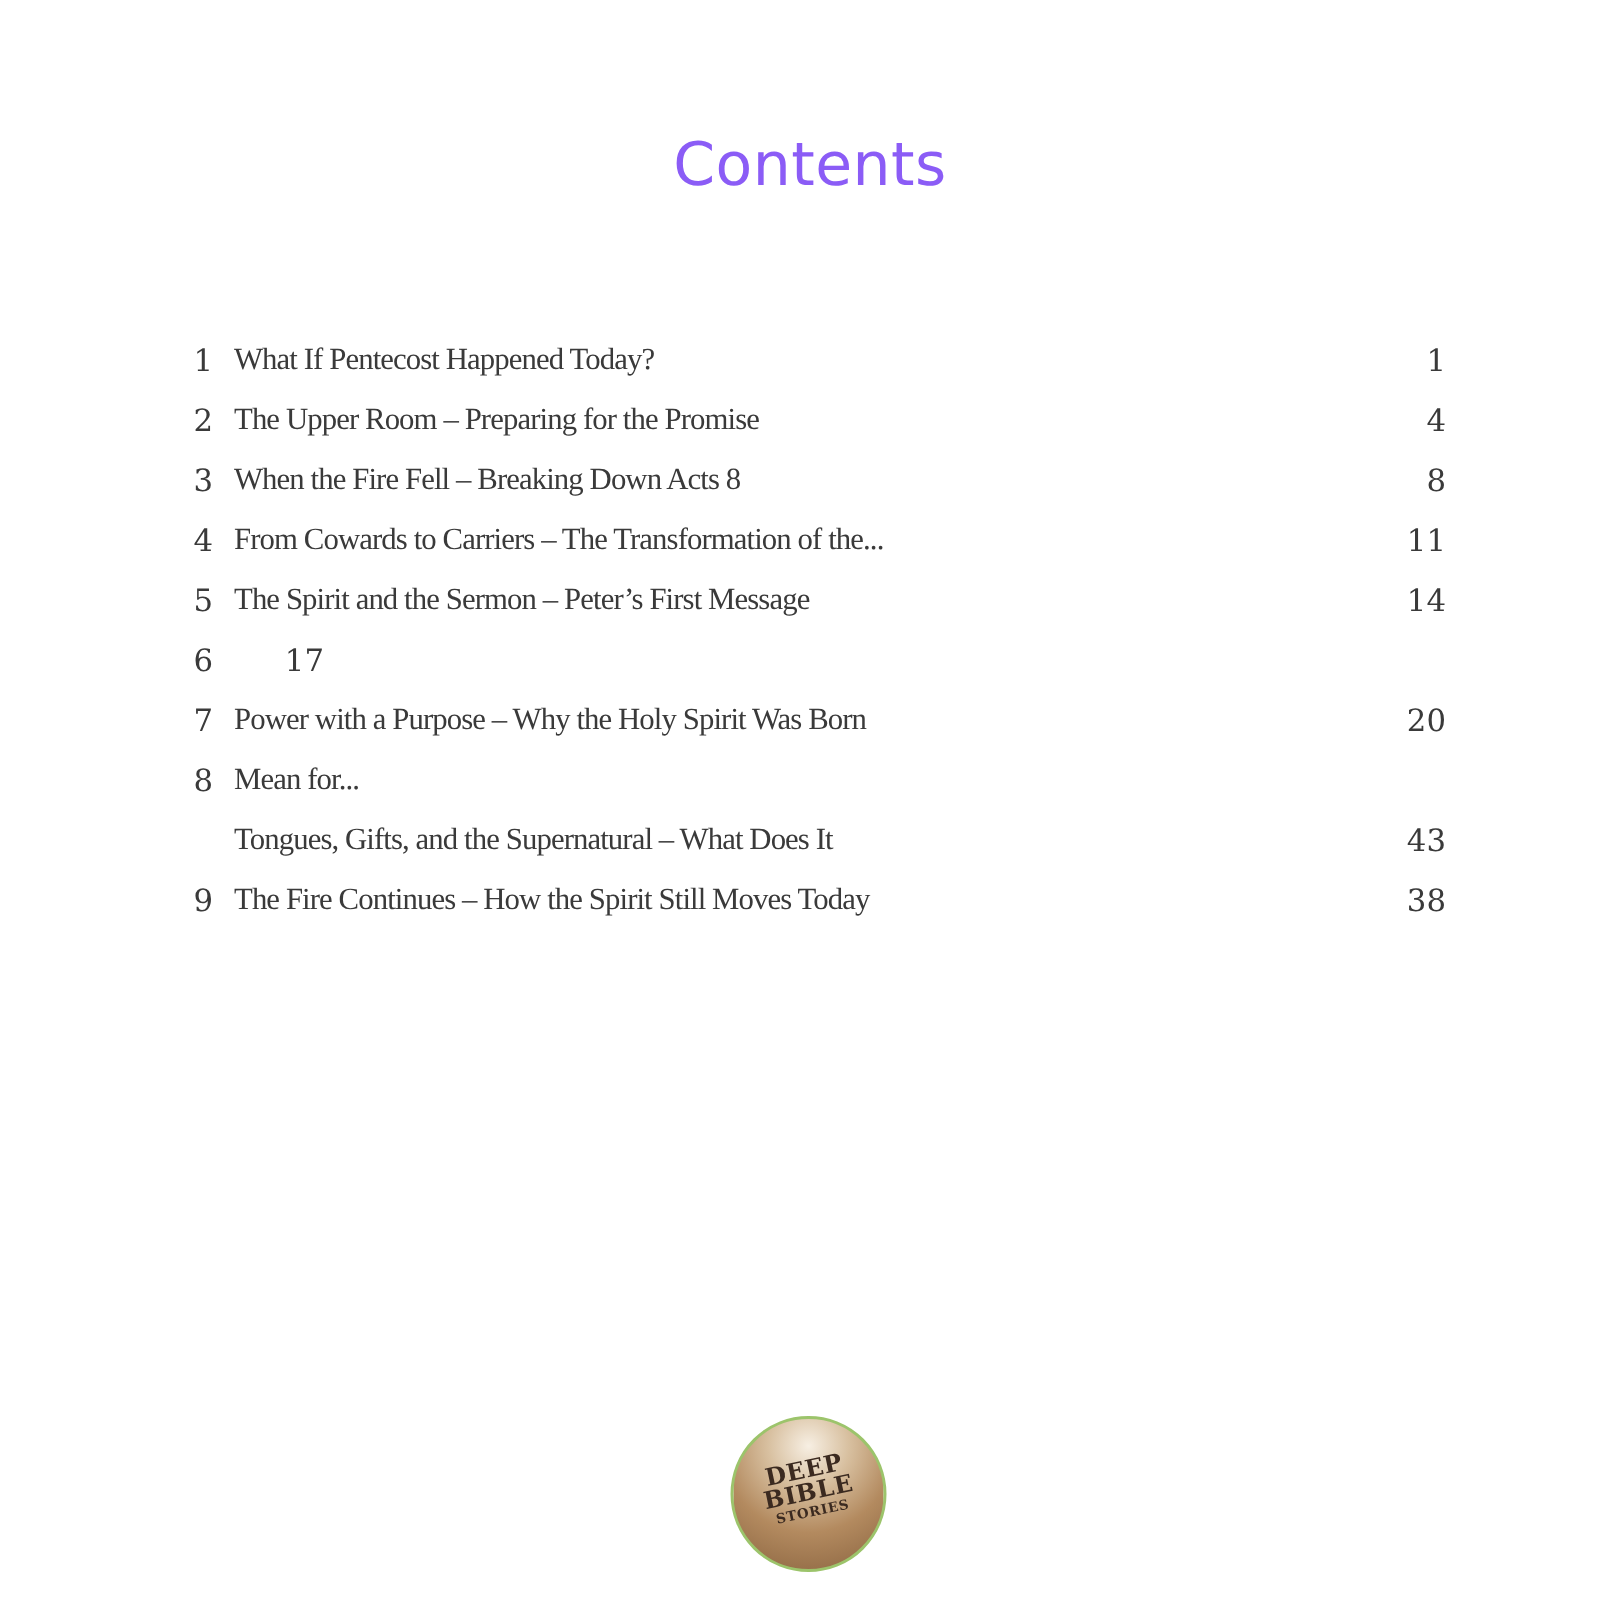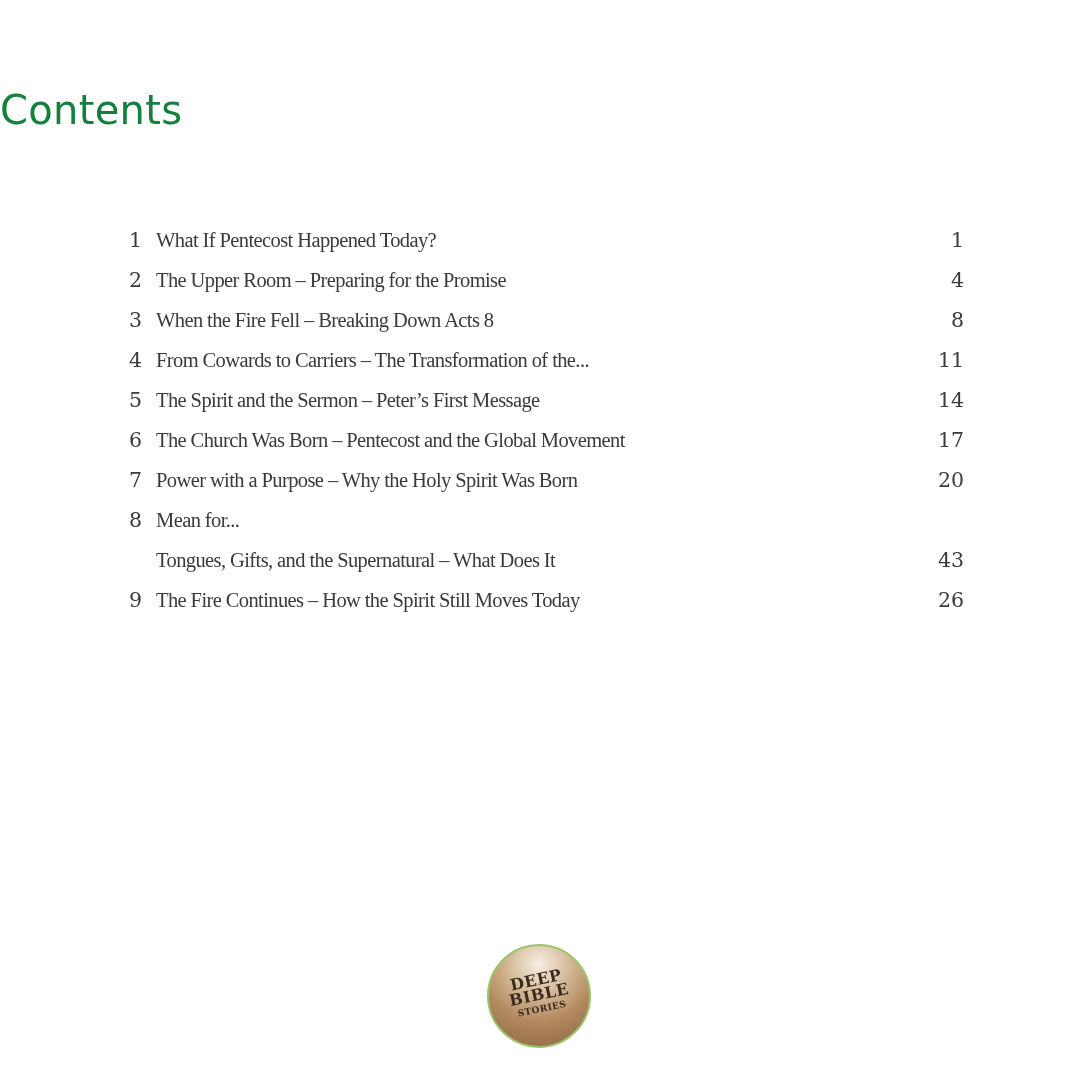--- a/index.html
+++ b/index.html
@@ -1,22 +1,22 @@
 <!DOCTYPE html>
 <html><head>
   <meta charset="utf-8">
   <style>
     html, body { margin:0; padding:0; }
     body {
       width:1080px; height:1080px; background:#ffffff; position:relative; overflow:hidden;
       color:#333333;
     }
     .title {
-      position:absolute; top:84px; left:0; width:1080px; text-align:left;
-      font-family:"DejaVu Sans", sans-serif; font-size:40px; color:#15803d; letter-spacing:0.3px;
+      position:absolute; top:84px; left:0; width:1080px; text-align:center;
+      font-family:"DejaVu Sans", sans-serif; font-size:40px; color:#8b5cf6; letter-spacing:0.3px;
       line-height:52px;
     }
     .toc {
       position:absolute; top:220px; left:108px; width:856px;
       font-family:"DejaVu Serif", serif; font-size:20.5px; color:#3a3a3a;
     }
     .row { display:flex; align-items:flex-start; line-height:40px; }
     .num { width:34px; text-align:right; flex:none; padding-right:14px; }
     .label { flex:1; white-space:nowrap; letter-spacing:-0.6px;font-family:Liberation Serif, serif; }
     .label .line { display:block; height:40px; }
@@ -69,23 +69,20 @@
   </div>
   <div class="row">
     <span class="num">5</span>
     <span class="label">
         <span class="line">The Spirit and the Sermon – Peter’s First Message</span>
       </span>
     <span class="page">14</span>
   </div>
   <div class="row">
     <span class="num">6</span>
-    <span class="label">
-        <span class="line">The Church Was Born – Pentecost and the Global Movement</span>
-      </span>
     <span class="page">17</span>
   </div>
   <div class="row">
     <span class="num">7</span>
     <span class="label">
         <span class="line">Power with a Purpose – Why the Holy Spirit Was Born</span>
       </span>
     <span class="page">20</span>
   </div>
   <div class="row">
@@ -94,21 +91,21 @@
       <span class="line">Mean for...</span>
       <span class="line">Tongues, Gifts, and the Supernatural – What Does It</span>
     </span>
     <span class="page">43</span>
   </div>
   <div class="row">
     <span class="num">9</span>
     <span class="label">
         <span class="line">The Fire Continues – How the Spirit Still Moves Today</span>
       </span>
-    <span class="page">26</span>
+    <span class="page">38</span>
   </div>
 </div>
 
 <div class="logo">
   <div class="logo-text">
     <span class="big">DEEP</span>
     <span class="big">BIBLE</span>
     <span class="small">STORIES</span>
   </div>
 </div>

